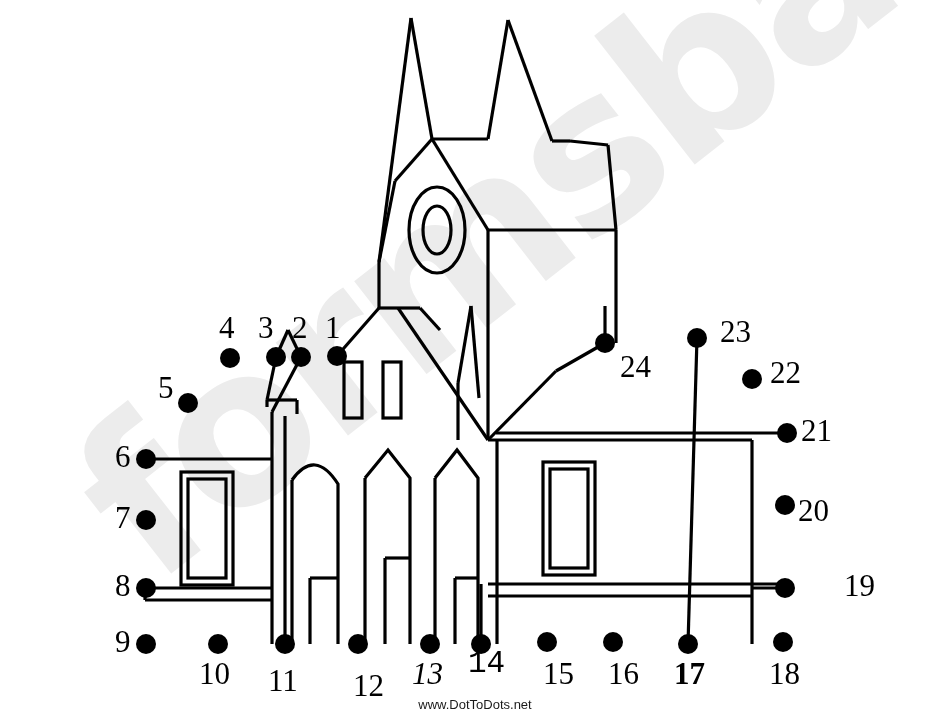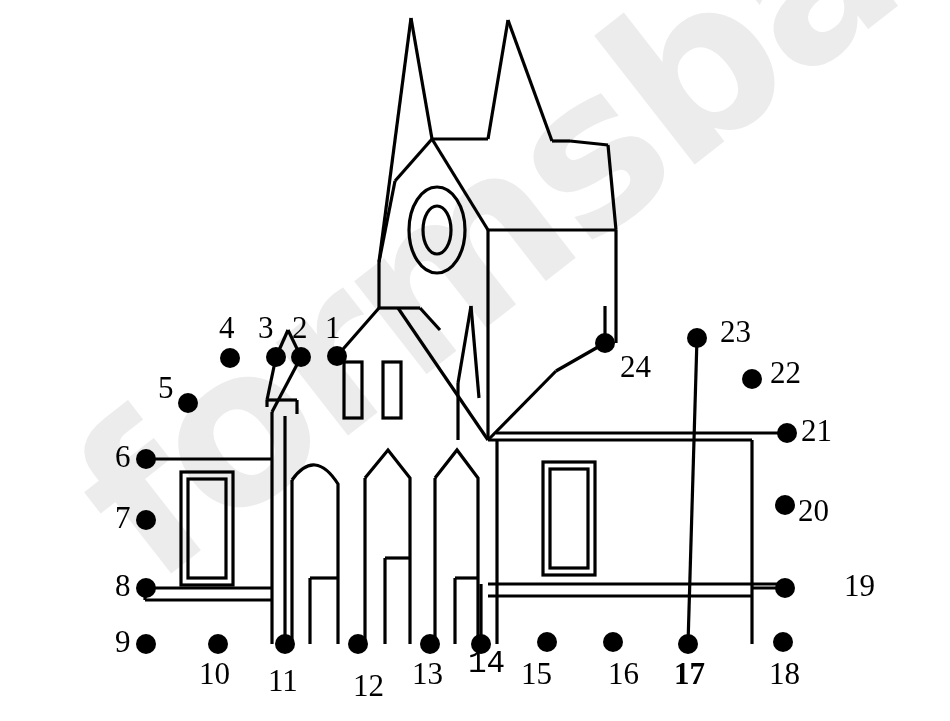--- a/index.html
+++ b/index.html
@@ -219,28 +219,29 @@
       <div class="dot-num" style="left: 258px; top: 312px;">3</div>
       <div class="dot-num" style="left: 219px; top: 312px;">4</div>
       <div class="dot-num" style="left: 158px; top: 372px;">5</div>
       <div class="dot-num" style="left: 115px; top: 441px;">6</div>
       <div class="dot-num" style="left: 115px; top: 502px;">7</div>
       <div class="dot-num" style="left: 115px; top: 570px;">8</div>
       <div class="dot-num" style="left: 115px; top: 626px;">9</div>
       <div class="dot-num" style="left: 199px; top: 658px; text-align: center;">10</div>
       <div class="dot-num" style="left: 268px; top: 658px; margin-top: 7px;">11</div>
       <div class="dot-num" style="left: 341px; top: 670px; margin-left: 12px;">12</div>
-      <div class="dot-num" style="left: 412px; top: 658px;">13</div>
+      <div class="dot-num" style="left: 412px; top: 658px; font-style: italic;">13</div>
       <div class="dot-num" style="left: 468px; top: 648px; font-family: Liberation Mono, monospace;">14</div>
-      <div class="dot-num" style="left: 521px; top: 658px; text-align: center;">15</div>
+      <div class="dot-num" style="left: 543px; top: 658px; text-align: center;">15</div>
       <div class="dot-num" style="left: 608px; top: 658px;">16</div>
       <div class="dot-num" style="left: 674px; top: 658px; font-weight: bold;">17</div>
       <div class="dot-num" style="left: 769px; top: 658px;">18</div>
       <div class="dot-num" style="left: 844px; top: 570px;">19</div>
       <div class="dot-num" style="left: 798px; top: 487px; margin-top: 8px;">20</div>
       <div class="dot-num" style="left: 801px; top: 415px;">21</div>
       <div class="dot-num" style="left: 770px; top: 357px;">22</div>
       <div class="dot-num" style="left: 720px; top: 316px;">23</div>
       <div class="dot-num" style="left: 620px; top: 311px; margin-top: 40px;">24</div>
     </div>
 
+  <div class="credit">www.DotToDots.net</div>
 
 </div>
 
 </body></html>

